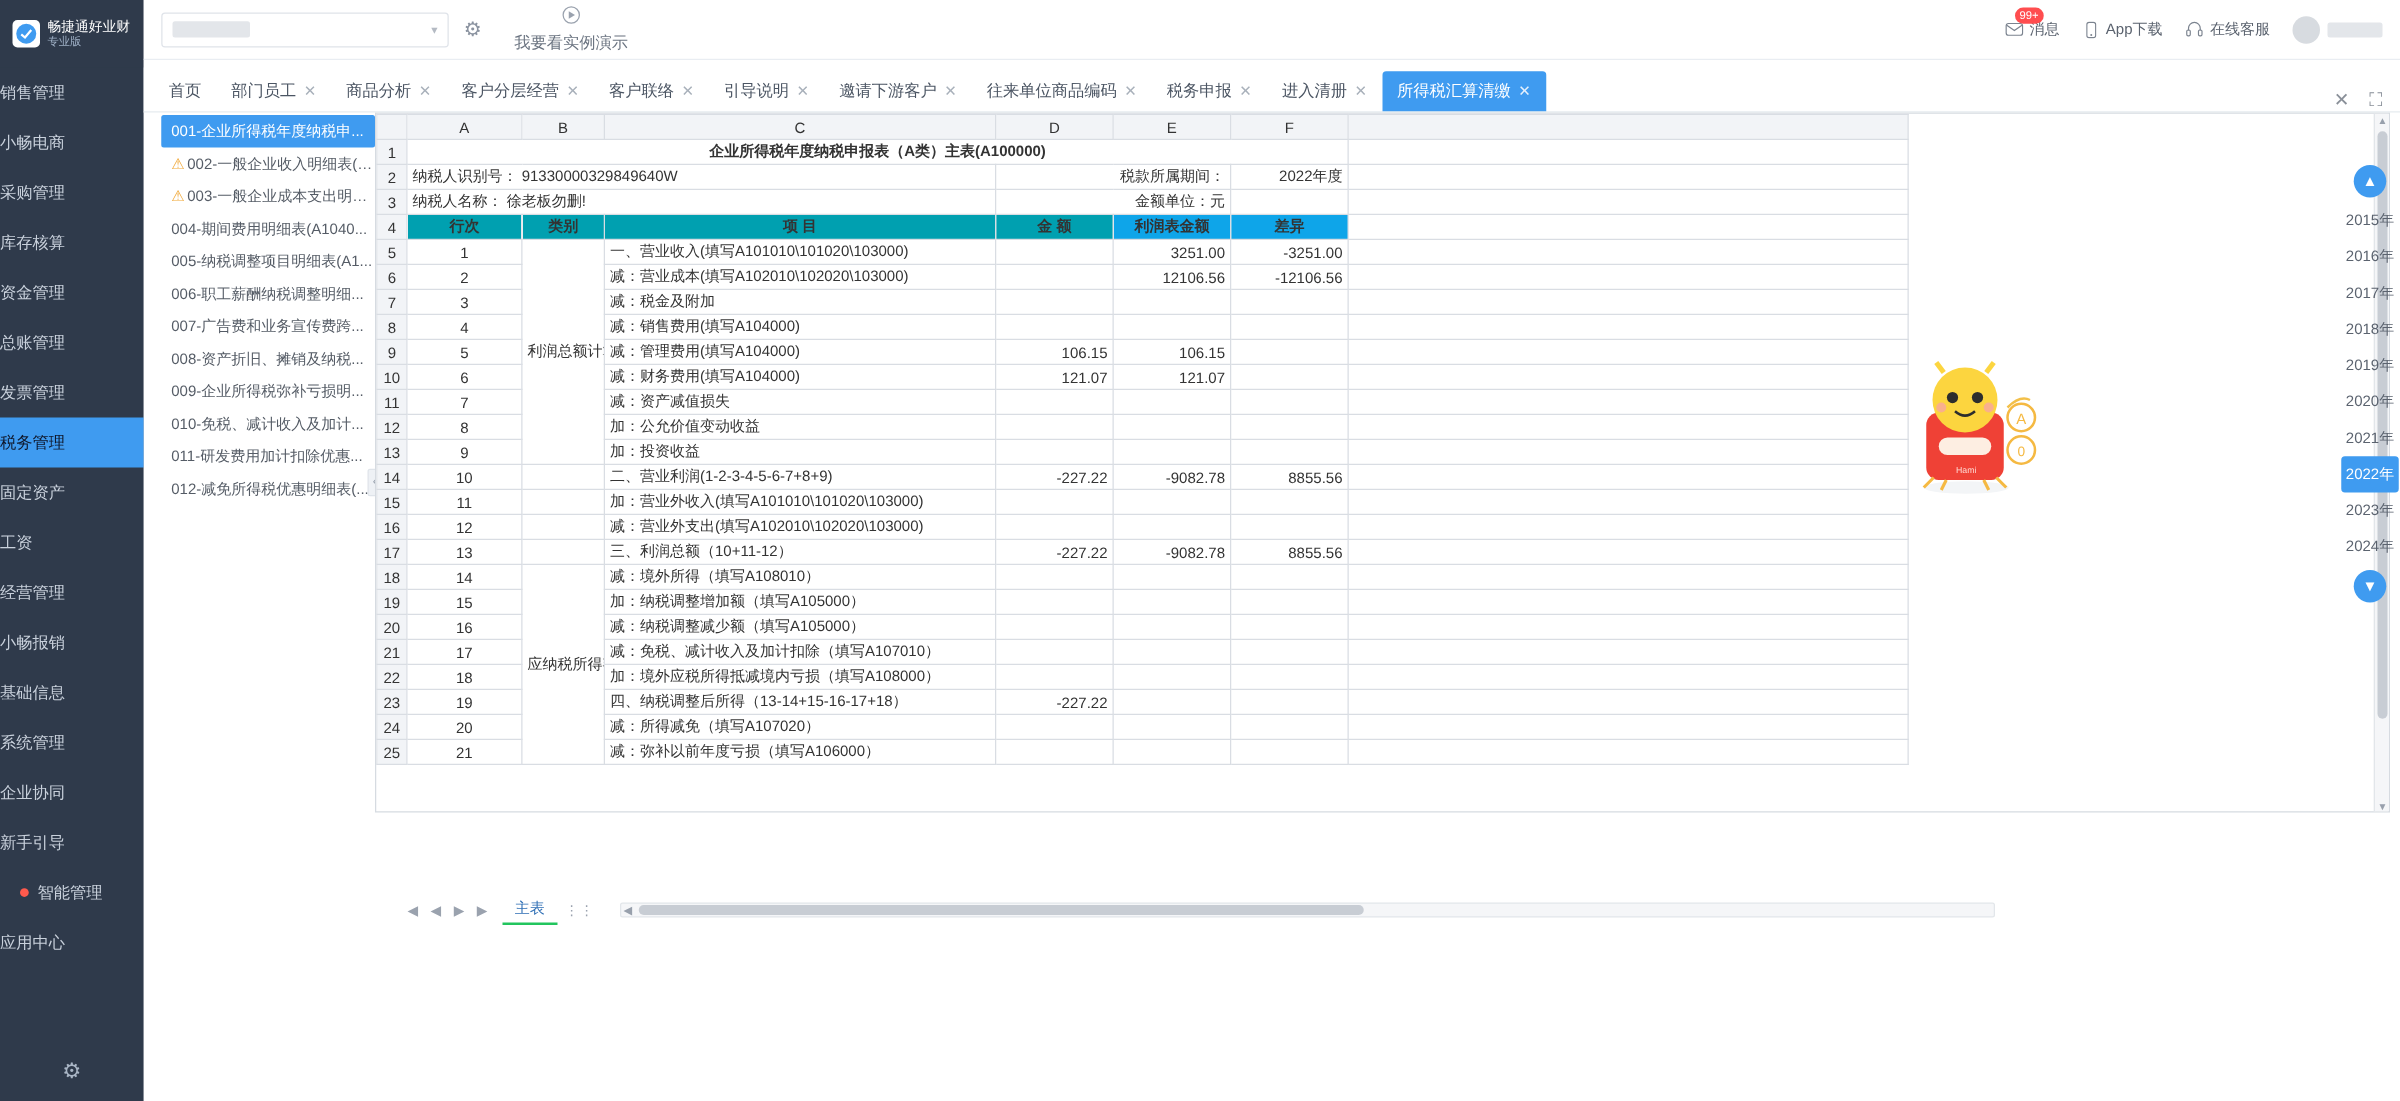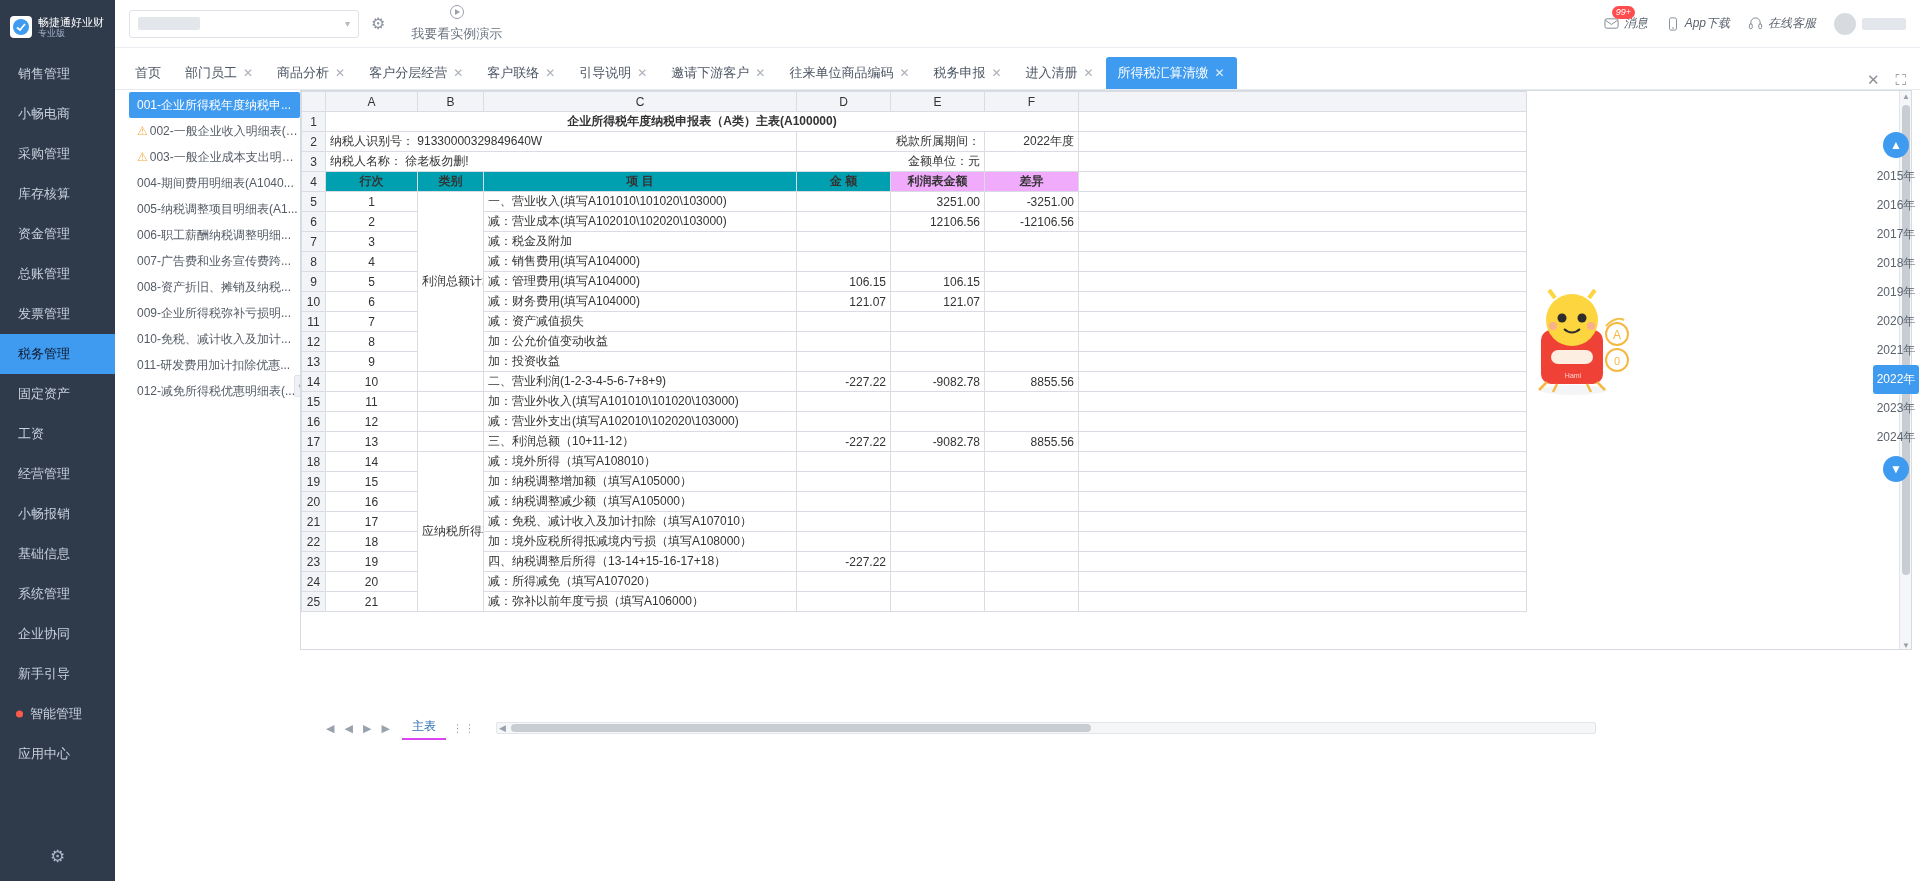--- a/index.html
+++ b/index.html
@@ -28,21 +28,21 @@
   }
   .logo-mark {
     width: 22px; height: 22px; border-radius: 4px; background: #fff;
     display: flex; align-items: center; justify-content: center;
   }
   .logo-mark svg { display:block; }
   .logo-text { line-height: 1.15; }
   .logo-text .l1 { font-size: 11px; color: #fff; }
   .logo-text .l2 { font-size: 9px; color: #9fb0c6; }
   .nav-item {
-    height: 40px; line-height: 40px; padding-left: 18px;
+    height: 40px; line-height: 40px; padding-left: 0;
     font-size: 13px; color: #c9d1dc; cursor: pointer;
     white-space: nowrap;
   }
   .nav-item.active { background: #3f9bf0; color: #0f172a; }
   .nav-item.smart { color: #c9d1dc; position: relative; padding-left: 30px; }
   .nav-dot {
     position: absolute; left: 16px; top: 50%; transform: translateY(-50%);
     width: 7px; height: 7px; border-radius: 50%; background: #ff5a4d;
   }
   .nav-gear {
@@ -77,21 +77,21 @@
     display: inline-block; position: relative;
   }
   .demo-link .play::after {
     content: ""; position: absolute; left: 4.5px; top: 3px;
     border-left: 5px solid #9aa2ae; border-top: 3.5px solid transparent;
     border-bottom: 3.5px solid transparent;
   }
   .top-right {
     margin-left: auto; display: flex; align-items: center; gap: 18px; padding-right: 14px;
   }
-  .tr-item { display: flex; align-items: center; gap: 5px; color: #5b636f; font-size: 12px; cursor: pointer; position: relative; font-style: italic; }
+  .tr-item { display: flex; align-items: center; gap: 5px; color: #5b636f; font-size: 12px; cursor: pointer; position: relative; }
   .badge {
     position: absolute; top: -9px; left: 8px;
     background: #ff4d4f; color: #fff; font-size: 9px; border-radius: 8px;
     padding: 1px 4px; line-height: 11px; white-space: nowrap;
   }
   .avatar-box { display: flex; align-items: center; gap: 6px; }
   .avatar { width: 22px; height: 22px; border-radius: 50%; background: #d7dbe0; }
   .name-skeleton { width: 44px; height: 12px; background: #e3e6ea; border-radius: 2px; }
 
   
@@ -158,42 +158,42 @@
     background: #f2f4f7; color: #5c636d; text-align: center; font-weight: normal;
     font-size: 11px;
   }
   .corner { background: #f2f4f7; width: 24px; }
   .title-cell {
     text-align: center; font-size: 16px; font-weight: bold; color: #222; height: 30px;
   }
   .hdr-blue {
     background: #00a0b0; color: #fff; text-align: center; font-weight: bold; height: 24px;
   }
-  .hdr-green { background: #f0abfc; color: #fff; text-align: center; font-weight: bold; }
+  .hdr-green { background: #0ea5e9; color: #fff; text-align: center; font-weight: bold; }
   .r { text-align: right; }
   .c { text-align: center; }
   .red { color: #e8453c; }
   .vcat { text-align: center; vertical-align: middle; white-space: normal; }
 
   
   .vscroll {
     position: absolute; right: 0; top: 0; width: 12px; height: 560px; background: #f5f6f8;
     border-left: 1px solid #e2e6ea;
   }
   .vthumb { position: absolute; top: 2px; left: 2px; width: 8px; height: 390px; background: #c8cdd4; border-radius: 4px; }
   .vtri { position: absolute; left: 2px; color: #98a0ac; font-size: 8px; }
 
   
   .sheet-bottom {
     display: flex; align-items: center; height: 28px; margin-top: 4px;
     padding-left: 0px;
   }
   .nav-arrows { display: flex; gap: 10px; color: #9aa2ae; font-size: 11px; padding: 0 12px; }
   .sheet-tab {
-    font-size: 12px; color: #2f6fb5; border-bottom: 2px solid #d946ef; padding: 2px 10px 3px;
+    font-size: 12px; color: #2f6fb5; border-bottom: 2px solid #22c55e; padding: 2px 10px 3px;
   }
   .hbar {
     flex: 1 1 auto; height: 12px; background: #f5f6f8; border: 1px solid #e2e6ea;
     margin-left: 14px; margin-right: 8px; position: relative; border-radius: 2px;
   }
   .hthumb { position: absolute; left: 14px; top: 1px; height: 8px; width: 580px; background: #c8cdd4; border-radius: 4px; }
   .hcap { position:absolute; left:2px; top:0px; color:#98a0ac; font-size:9px; }
   .dots { color: #9aa2ae; letter-spacing: 1px; font-size: 11px; padding: 0 6px; }
 
   

